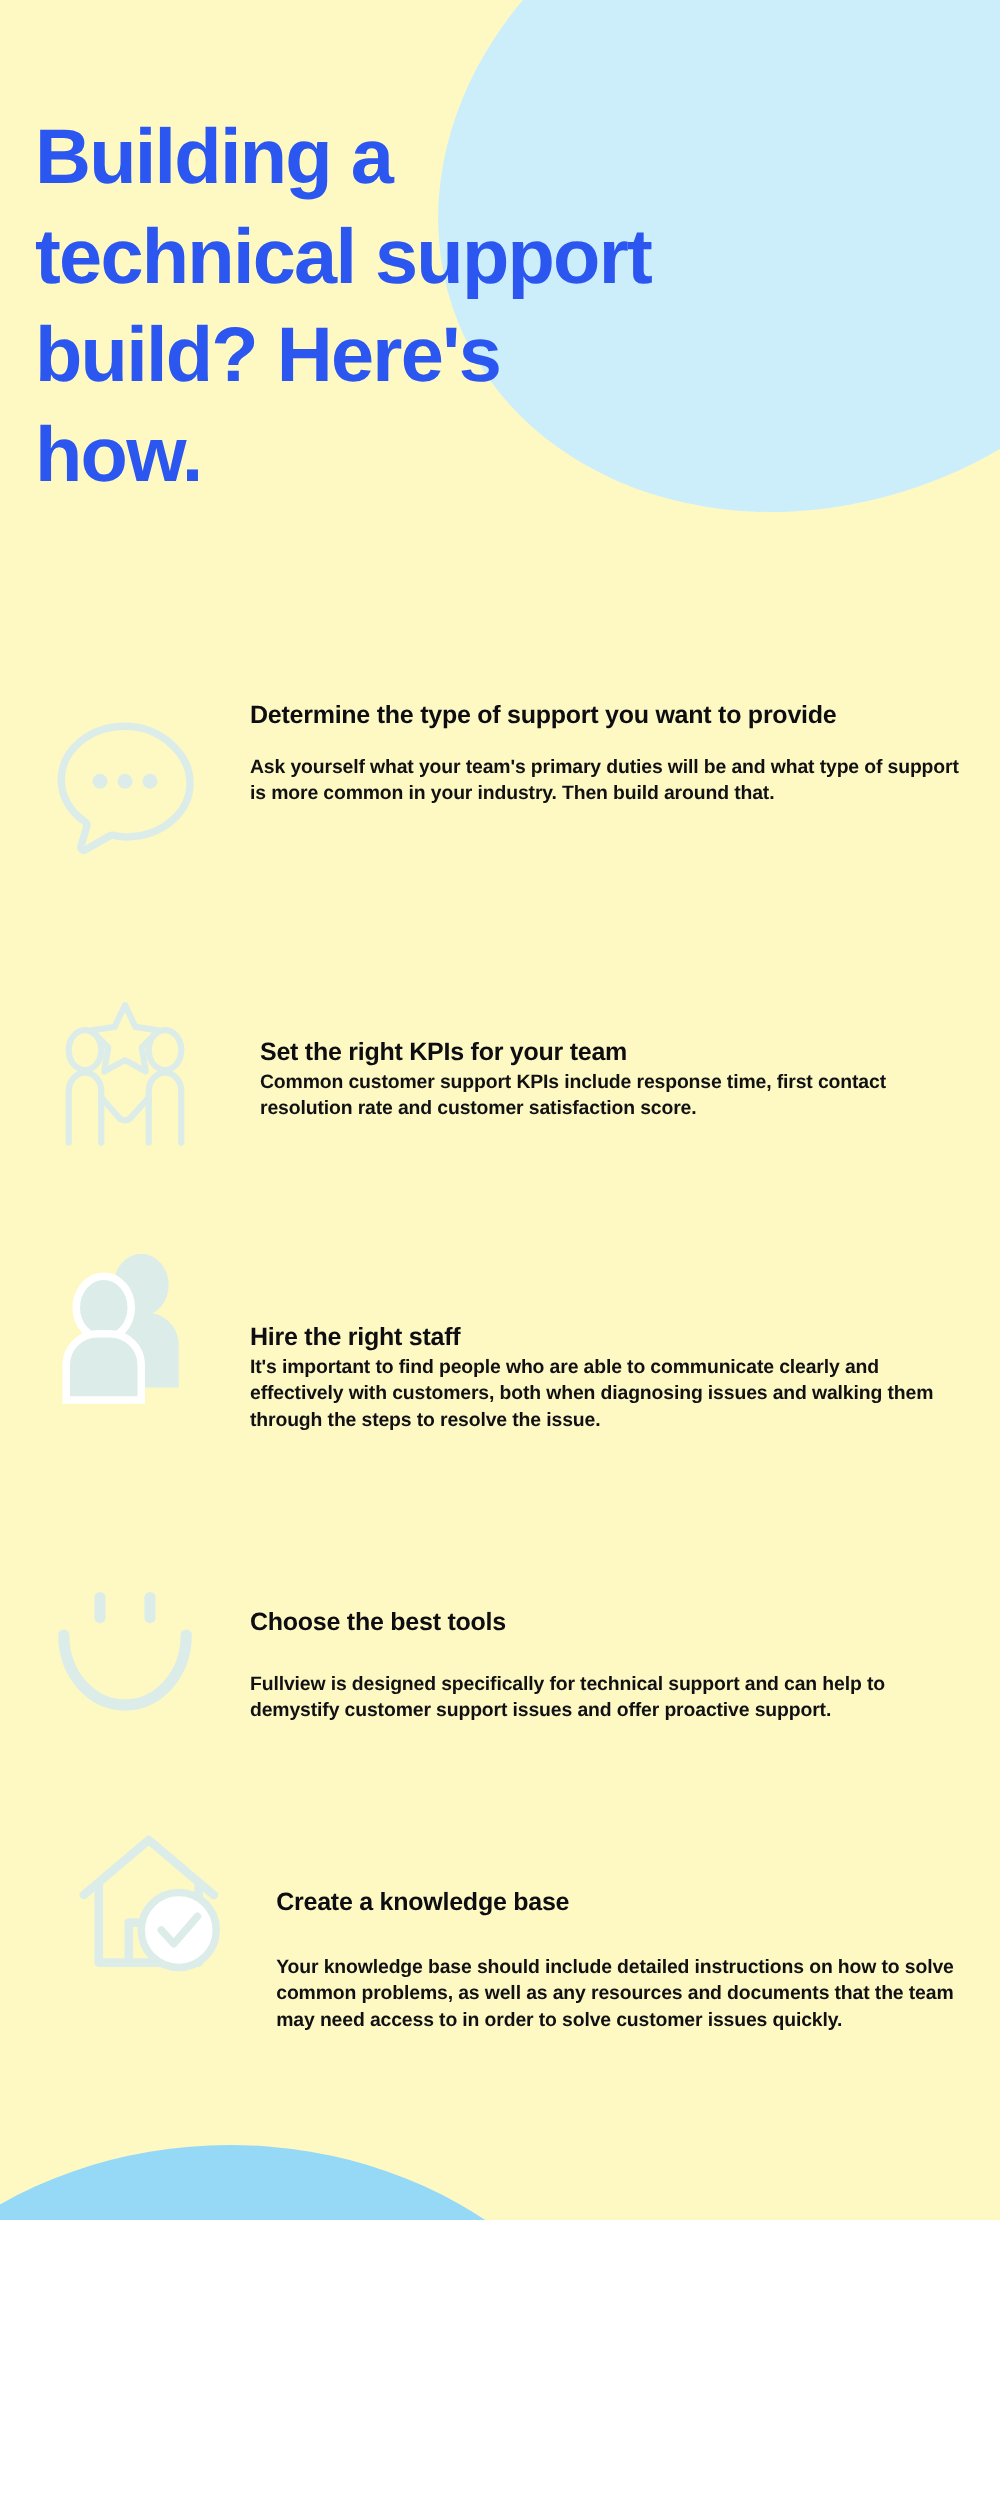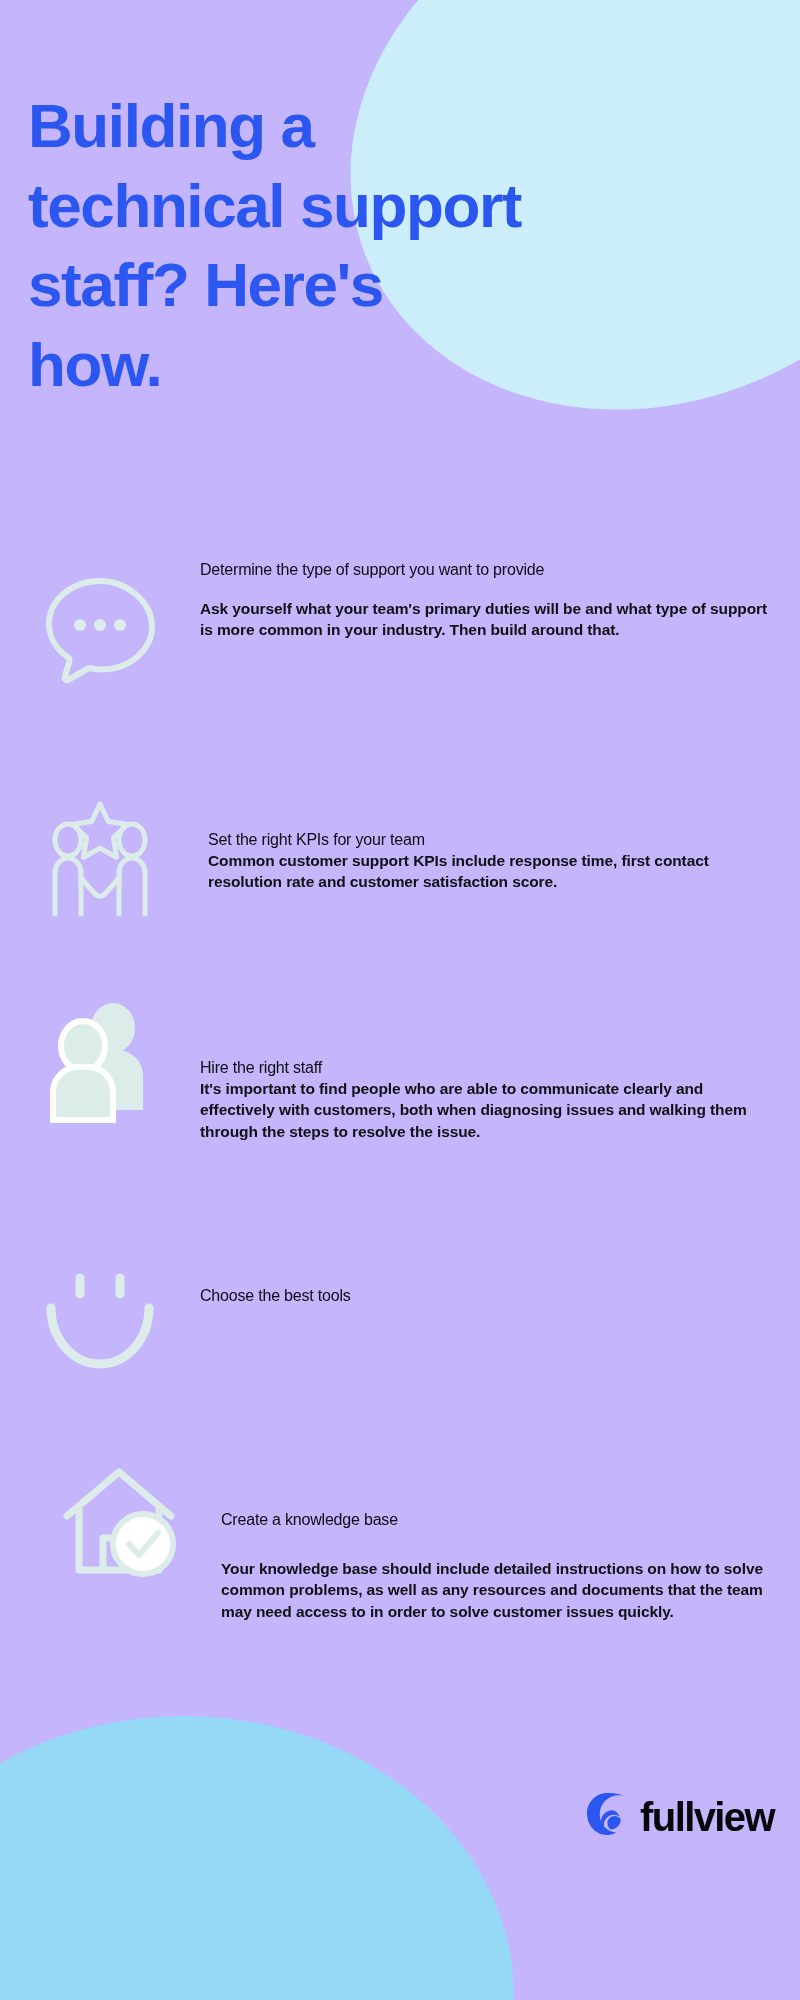--- a/index.html
+++ b/index.html
@@ -8,22 +8,22 @@
     background: #ffffff;
   }
   body {
     font-family: "Liberation Sans", sans-serif;
     -webkit-font-smoothing: antialiased;
   }
 
   .page {
     position: relative;
     width: 800px;
-    height: 2000px;
-    background: #c4b5fd;
+    height: 1776px;
+    background: #fef9c3;
     overflow: hidden;
   }
 
   
   .blob-top {
     position: absolute;
     left: 344px;
     top: -118px;
     width: 620px;
     height: 520px;
@@ -79,22 +79,22 @@
   }
   .step-icon svg {
     display: block;
   }
   .step-body {
     flex: 1 1 auto;
     padding-right: 30px;
   }
   .step-title {
     color: #0d0d12;
-    font-size: 16px;
-    font-weight: 400;
+    font-size: 20px;
+    font-weight: 700;
     line-height: 1.24;
     letter-spacing: -0.2px;
     margin: 0;
   }
   .step-text {
     color: #111114;
     font-size: 15.5px;
     font-weight: 700;
     line-height: 1.38;
     letter-spacing: -0.1px;
@@ -149,21 +149,21 @@
 <body>
 
 <div class="page">
 
   <div class="blob-top"></div>
   <div class="blob-bottom"></div>
 
   <h1 class="title">
     <span>Building a</span><br>
     <span>technical support</span><br>
-    <span>staff? Here's</span><br>
+    <span>build? Here's</span><br>
     <span>how.</span>
   </h1>
 
   <div class="steps">
 
     <div class="step step-1">
       <div class="step-icon">
         <span>
           <svg width="124" height="124" viewBox="0 0 124 124" fill="none">
             <path d="M62 13C33.8 13 11 32.2 11 55.9c0 13.4 7.3 25.4 18.8 33.3 1.4 1 2 2.8 1.5 4.4l-4.6 15.5c-.6 2.1 1.6 3.9 3.5 2.8l19.7-11.2c1-.6 2.2-.7 3.3-.4 3.1.8 6.4 1.2 9.8 1.2 28.2 0 51-19.2 51-42.9S90.2 13 62 13z" stroke="#dcede9" stroke-width="6" stroke-linejoin="round"></path>
@@ -221,20 +221,21 @@
         <span>
           <svg width="124" height="124" viewBox="0 0 124 124" fill="none">
             <path d="M42 18v16" stroke="#dcede9" stroke-width="9" stroke-linecap="round"></path>
             <path d="M82 18v16" stroke="#dcede9" stroke-width="9" stroke-linecap="round"></path>
             <path d="M13 48c0 31 22 56 49 56s49-25 49-56" stroke="#dcede9" stroke-width="9" stroke-linecap="round"></path>
           </svg>
         </span>
       </div>
       <div class="step-body">
         <p class="step-title">Choose the best tools</p>
+        <p class="step-text">Fullview is designed specifically for technical support and can help to demystify customer support issues and offer proactive support.</p>
       </div>
     </div>
 
     <div class="step step-5">
       <div class="step-icon">
         <span>
           <svg width="124" height="124" viewBox="0 0 124 124" fill="none">
             <path d="M8 56L60 12l52 44" stroke="#dcede9" stroke-width="7" stroke-linecap="round" stroke-linejoin="round"></path>
             <path d="M20 48v62h80V48" stroke="#dcede9" stroke-width="7" stroke-linecap="round" stroke-linejoin="round"></path>
             <path d="M44 110V78h28v32" stroke="#dcede9" stroke-width="7" stroke-linecap="round" stroke-linejoin="round"></path>

